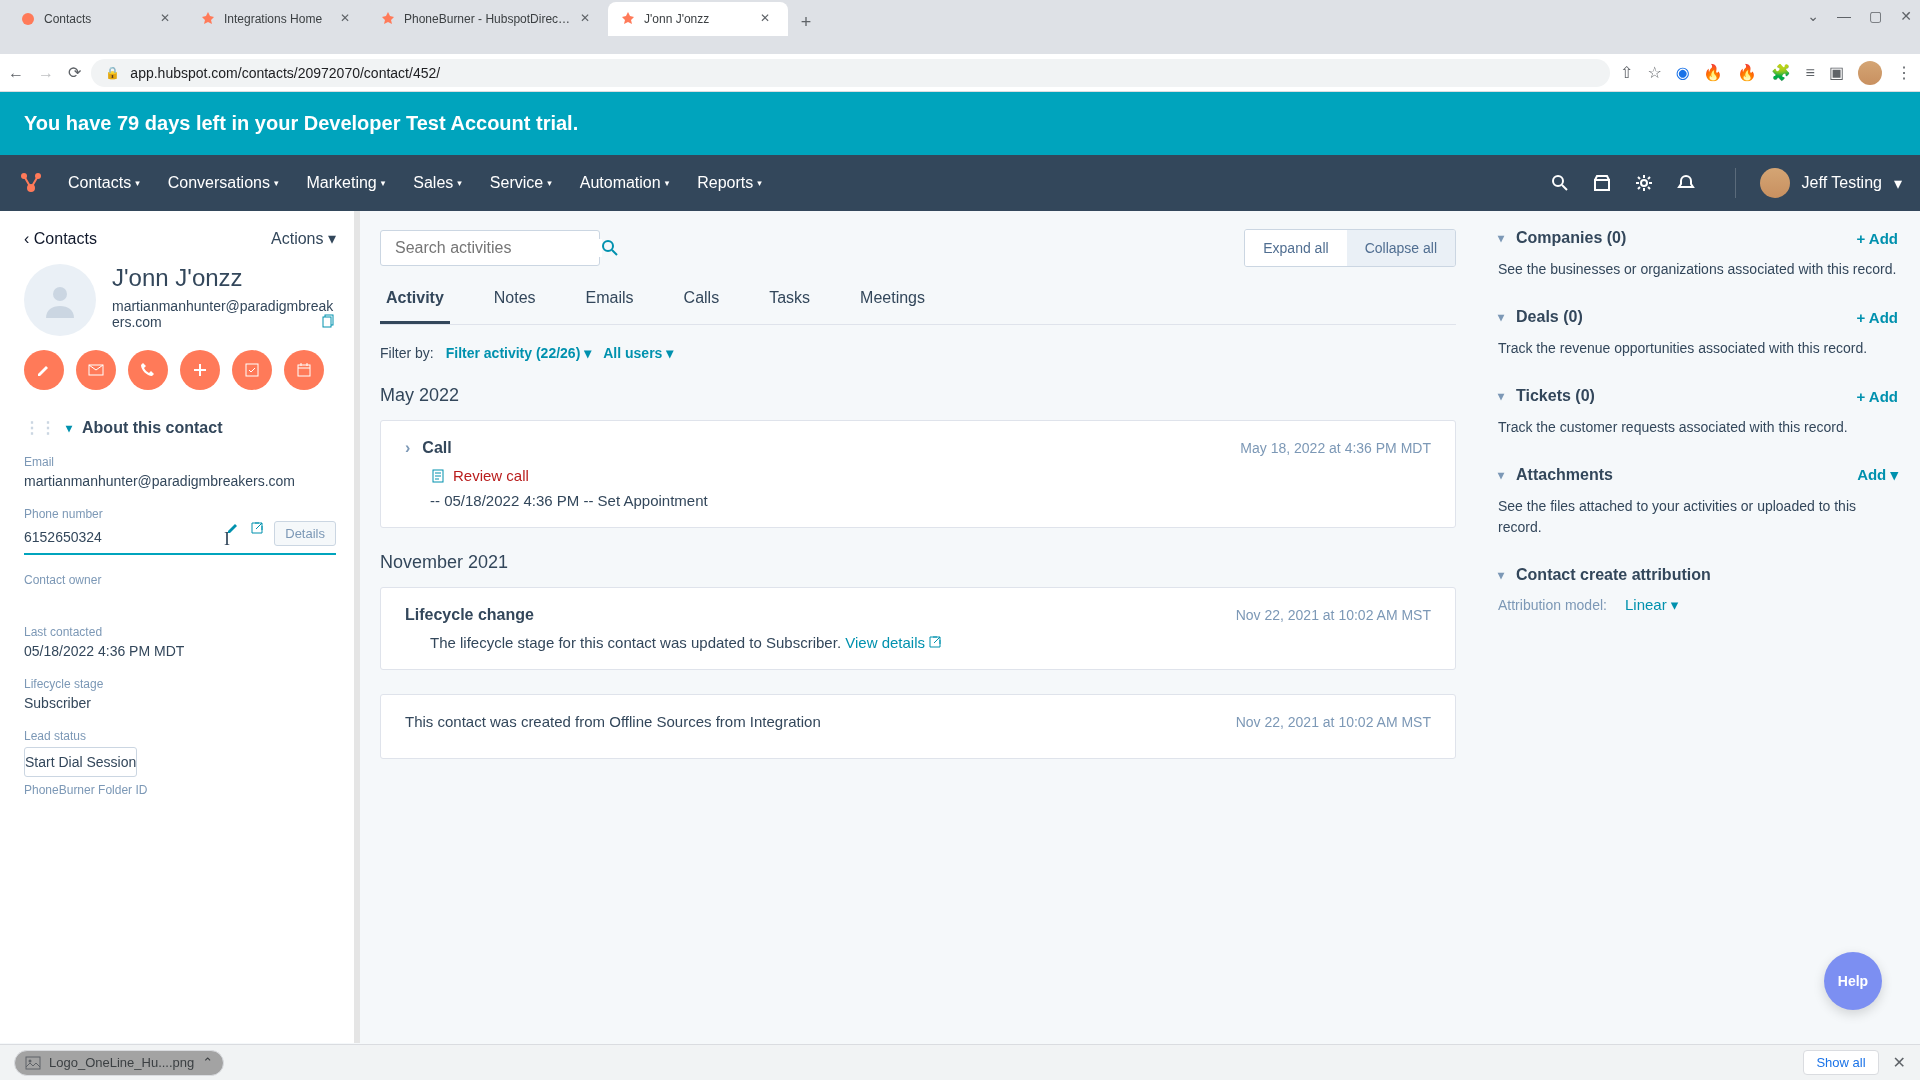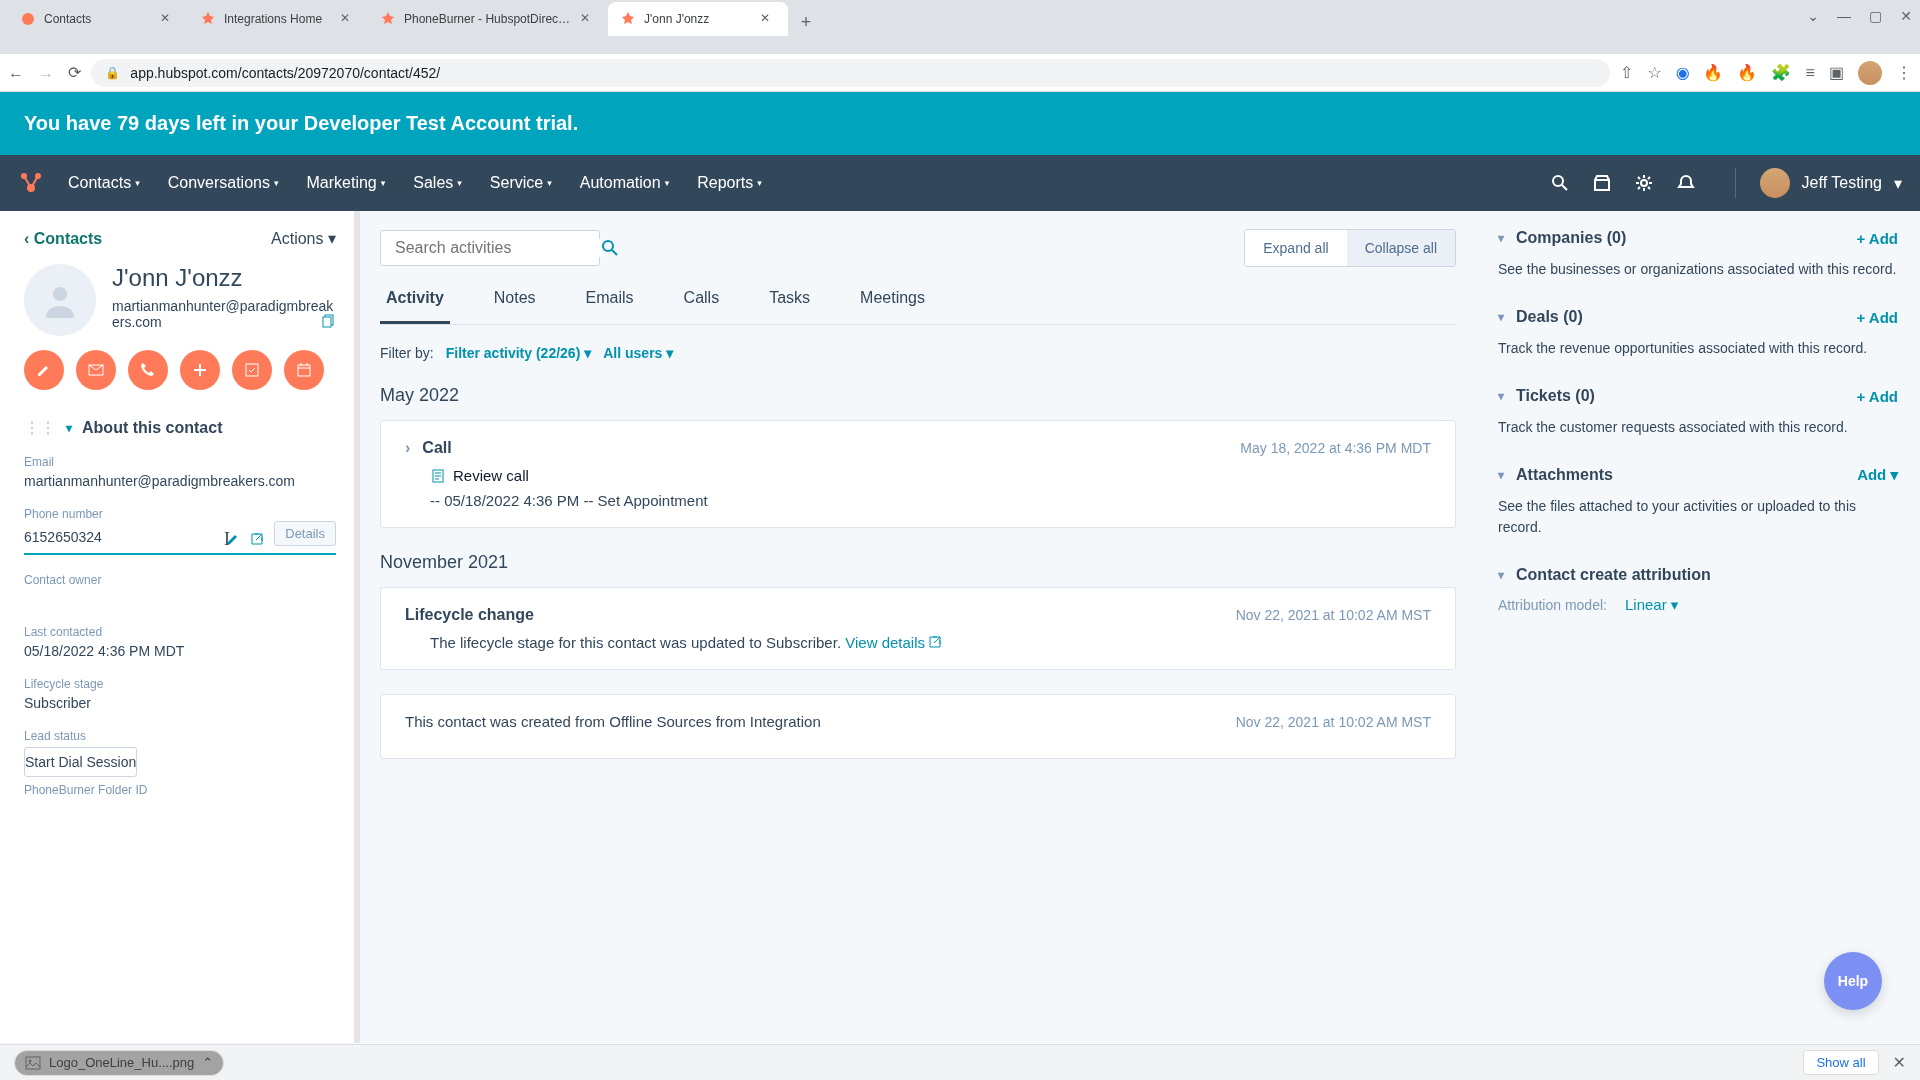--- a/index.html
+++ b/index.html
@@ -40,36 +40,36 @@
 .hs-account { display: flex; align-items: center; gap: 12px; margin-left: 16px; padding-left: 24px; border-left: 1px solid rgba(255,255,255,0.2); }
 .hs-account .av { width: 30px; height: 30px; border-radius: 50%; background: linear-gradient(#d4a574, #c89060); }
 
 
 .main { display: flex; height: calc(1080px - 54px - 38px - 64px - 56px - 36px); }
 
 
 .sidebar { width: 360px; background: #fff; padding: 18px 24px; overflow-y: auto; position: relative; }
 .sidebar-scroll-edge { position:absolute; right:0; top:0; bottom:0; width:6px; background:#e5e5e5; }
 .back-link { display:flex; justify-content:space-between; align-items:center; margin-bottom:16px;}
-.back-link a { color: #0f766e; font-size: 16px; font-weight: 700; text-decoration: none; }
+.back-link a { color: #0f172a; font-size: 16px; font-weight: 400; text-decoration: none; }
 .back-link .actions { color: #33475b; font-size: 16px; font-weight: 500; cursor:pointer; }
 .contact-head { display: flex; gap: 16px; margin-bottom: 14px; }
 .contact-head .avatar { width: 72px; height: 72px; border-radius: 50%; background: #eaf0f6; display: flex; align-items: center; justify-content: center; }
 .contact-head h1 { font-size: 24px; font-weight: 400; color: #33475b; margin-bottom: 6px; }
 .contact-head .email { font-size: 14px; color: #33475b; word-break: break-all; }
 .copy-ic { color:#0091ae; font-size:14px; cursor:pointer; float:right; }
 .action-row { display: flex; gap: 12px; margin: 12px 0 28px; }
 .action-btn { width: 40px; height: 40px; border-radius: 50%; background: #ff7a59; display: flex; align-items: center; justify-content: center; color: #fff; cursor: pointer; font-size:16px; }
 .sec-head { display:flex; align-items:center; gap:10px; margin-bottom:18px; color:#33475b; font-weight:600; font-size:16px; cursor:pointer; }
 .sec-head .chev { color:#0091ae; font-size:12px; }
 .field-label { font-size: 12px; color: #7c98b6; margin-bottom: 4px; }
 .field-value { font-size: 14px; color: #33475b; margin-bottom: 18px; }
 .phone-row { position:relative; }
 .phone-input { border:none; border-bottom:2px solid #00a4bd; font-size:14px; color:#33475b; width:100%; padding:4px 0 8px; outline:none; }
-.phone-actions { position:absolute; right:0; top:-4px; display:flex; align-items:flex-end; gap:10px; }
+.phone-actions { position:absolute; right:0; top:-4px; display:flex; align-items:flex-start; gap:10px; }
 .phone-actions .ic { color:#0091ae; font-size:14px; cursor:pointer; }
 .details-btn { border:1px solid #cbd6e2; background:#f5f8fa; color:#7c98b6; padding:4px 10px; font-size:13px; border-radius:3px; cursor:pointer; }
 .dial-btn { border:1px solid #cbd6e2; background:#fff; color:#33475b; padding:6px 0; font-size:14px; border-radius:3px; cursor:pointer; margin-bottom:6px; display:inline-block; }
 .cursor-i { position:absolute; left:200px; top:4px; font-family:serif; font-size:18px; color:#33475b; }
 
 
 .center { flex: 1; padding: 18px 20px; overflow-y: auto; background:#f5f8fa; }
 .search-row { display:flex; align-items:center; gap:16px; margin-bottom:22px; }
 .search-box { border:1px solid #cbd6e2; border-radius:3px; background:#fff; display:flex; align-items:center; padding:8px 14px; width:220px; }
 .search-box input { border:none; outline:none; flex:1; font-size:16px; color:#33475b; }
@@ -81,21 +81,21 @@
 .tabs .tab-item { padding:0 6px 14px; font-size:16px; color:#33475b; cursor:pointer; }
 .tabs .tab-item.active { border-bottom:3px solid #33475b; font-weight:600; }
 .filter-row { display:flex; gap:12px; align-items:flex-end; font-size:14px; margin-bottom:24px; }
 .filter-row .lbl { color:#33475b; }
 .filter-row .lnk { color:#0091ae; font-weight:600; cursor:pointer; }
 .month-head { font-size:18px; color:#33475b; margin-bottom:14px; }
 .card { background:#fff; border:1px solid #dfe3eb; border-radius:3px; padding:18px 24px; margin-bottom:24px; }
 .card-top { display:flex; justify-content:space-between; align-items:center; margin-bottom:10px; }
 .card-top .title { font-weight:600; font-size:16px; color:#33475b; display:flex; align-items:center; gap:12px; }
 .card-top .date { font-size:14px; color:#7c98b6; }
-.review-link { color:#0f172a; font-size:15px; display:flex; align-items:center; gap:8px; margin:8px 0 8px 26px; cursor:pointer; }
+.review-link { color:#b91c1c; font-size:15px; display:flex; align-items:center; gap:8px; margin:8px 0 8px 26px; cursor:pointer; }
 .card-body { font-size:15px; color:#33475b; margin-left:25px; }
 .card-link { color:#0091ae; cursor:pointer; }
 
 
 .rsidebar { width: 444px; padding: 18px 22px; overflow-y:auto; background:#f5f8fa; }
 .rsec { margin-bottom: 28px; }
 .rsec-head { display:flex; justify-content:space-between; align-items:center; margin-bottom:12px; }
 .rsec-head .t { font-size:16px; font-weight:600; color:#33475b; display:flex; align-items:center; gap:12px; }
 .rsec-head .t .chev { color:#7c98b6; font-size:12px; cursor:pointer; }
 .rsec-head .add { color:#0091ae; font-size:15px; font-weight:600; cursor:pointer; }

